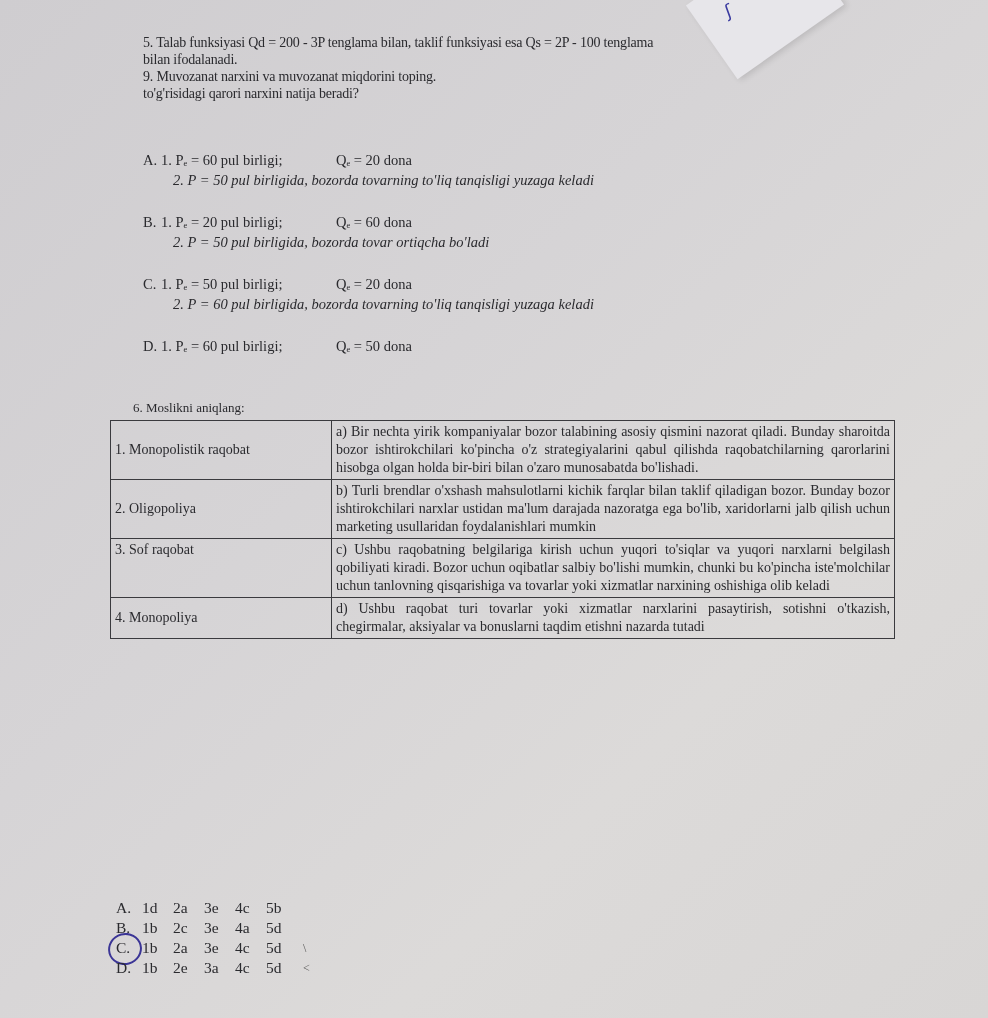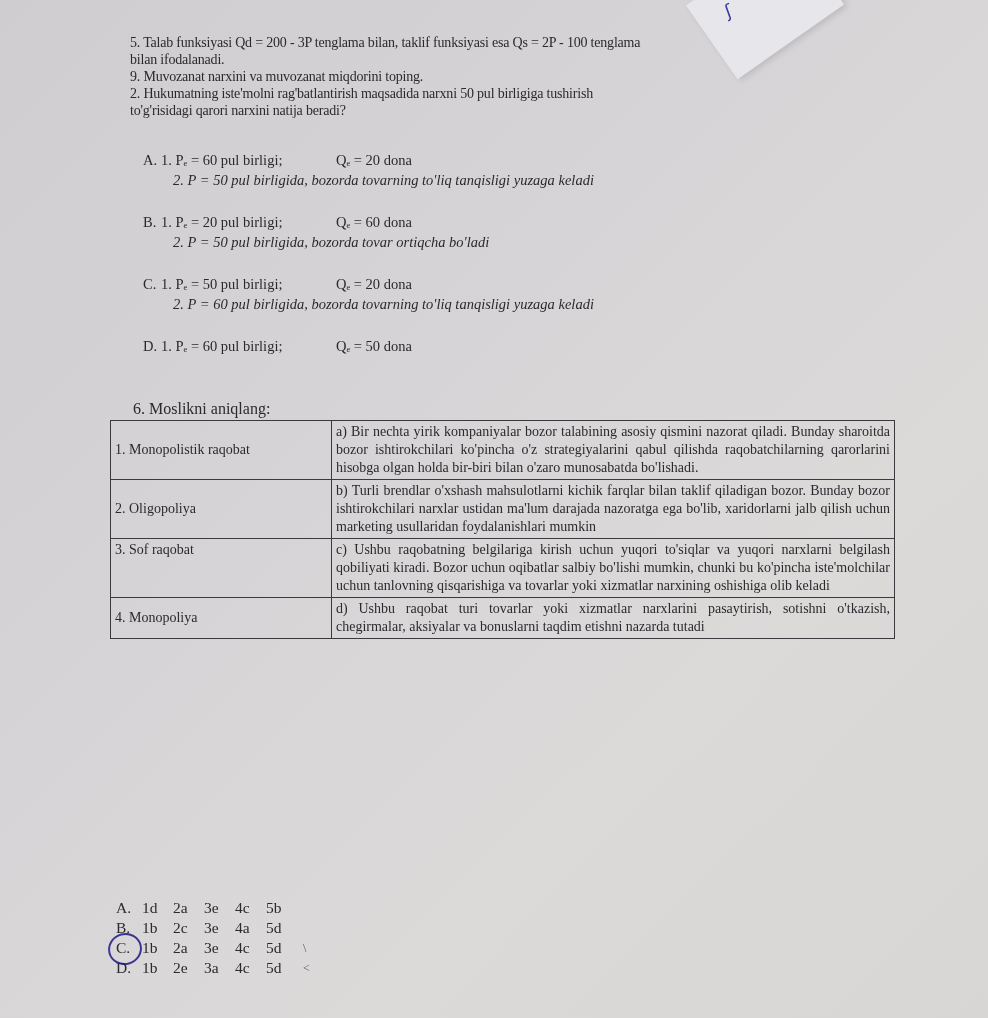--- a/index.html
+++ b/index.html
@@ -36,21 +36,21 @@
       position: absolute;
       top: 0;
       left: 725px;
       color: #3a3aa0;
       font-family: "DejaVu Sans", sans-serif;
       font-size: 18px;
       transform: rotate(-20deg);
     }
     .q5 {
       position: absolute;
-      left: 130px;
+      left: 143px;
       top: 34px;
       width: 720px;
       font-size: 14px;
       line-height: 17px;
       letter-spacing: -0.2px;
     }
     .q5 p { margin: 0; }
     .options {
       position: absolute;
       left: 143px;
@@ -60,21 +60,21 @@
     }
     .opt { margin-bottom: 22px; }
     .opt .line1 { display: flex; }
     .opt .letter { width: 18px; }
     .opt .p1 { width: 175px; }
     .opt .line2 { padding-left: 30px; font-style: italic; }
     .q6-title {
       position: absolute;
       left: 133px;
       top: 400px;
-      font-size: 16px;
+      font-size: 13px;
     }
     table.match {
       position: absolute;
       left: 110px;
       top: 420px;
       width: 785px;
       border-collapse: collapse;
       font-size: 14px;
       line-height: 18px;
     }
@@ -123,21 +123,20 @@
 
 <div class="page">
 
   <div class="folded-corner"></div>
   <div class="pen-mark">ʃ</div>
 
   <div class="q5">
     <p>5. Talab funksiyasi Qd = 200 - 3P tenglama bilan, taklif funksiyasi esa Qs = 2P - 100 tenglama</p>
     <p>bilan ifodalanadi.</p>
     <p>9. Muvozanat narxini va muvozanat miqdorini toping.</p>
-    <p>2. Hukumatning iste'molni rag'batlantirish maqsadida narxni 50 pul birligiga tushirish</p>
     <p>to'g'risidagi qarori narxini natija beradi?</p>
   </div>
 
   <div class="options">
     <div class="opt">
       <div class="line1">
         <span class="letter">A.</span>
         <span class="p1">1. Pₑ = 60 pul birligi;</span>
         <span>Qₑ = 20 dona</span>
       </div>

